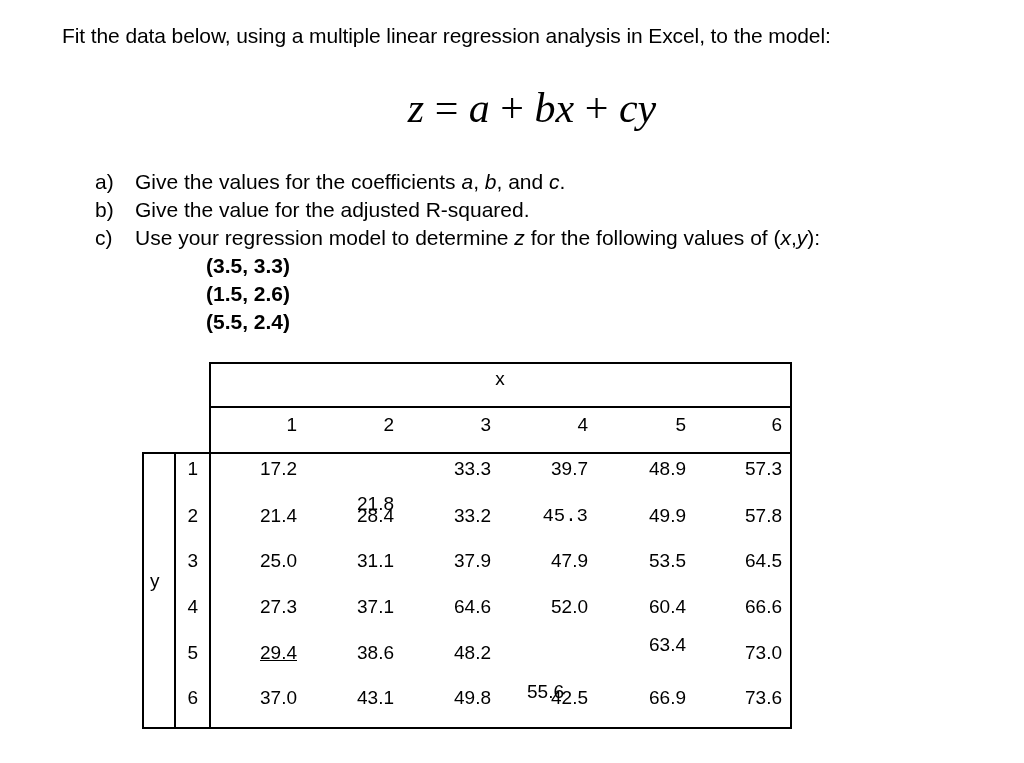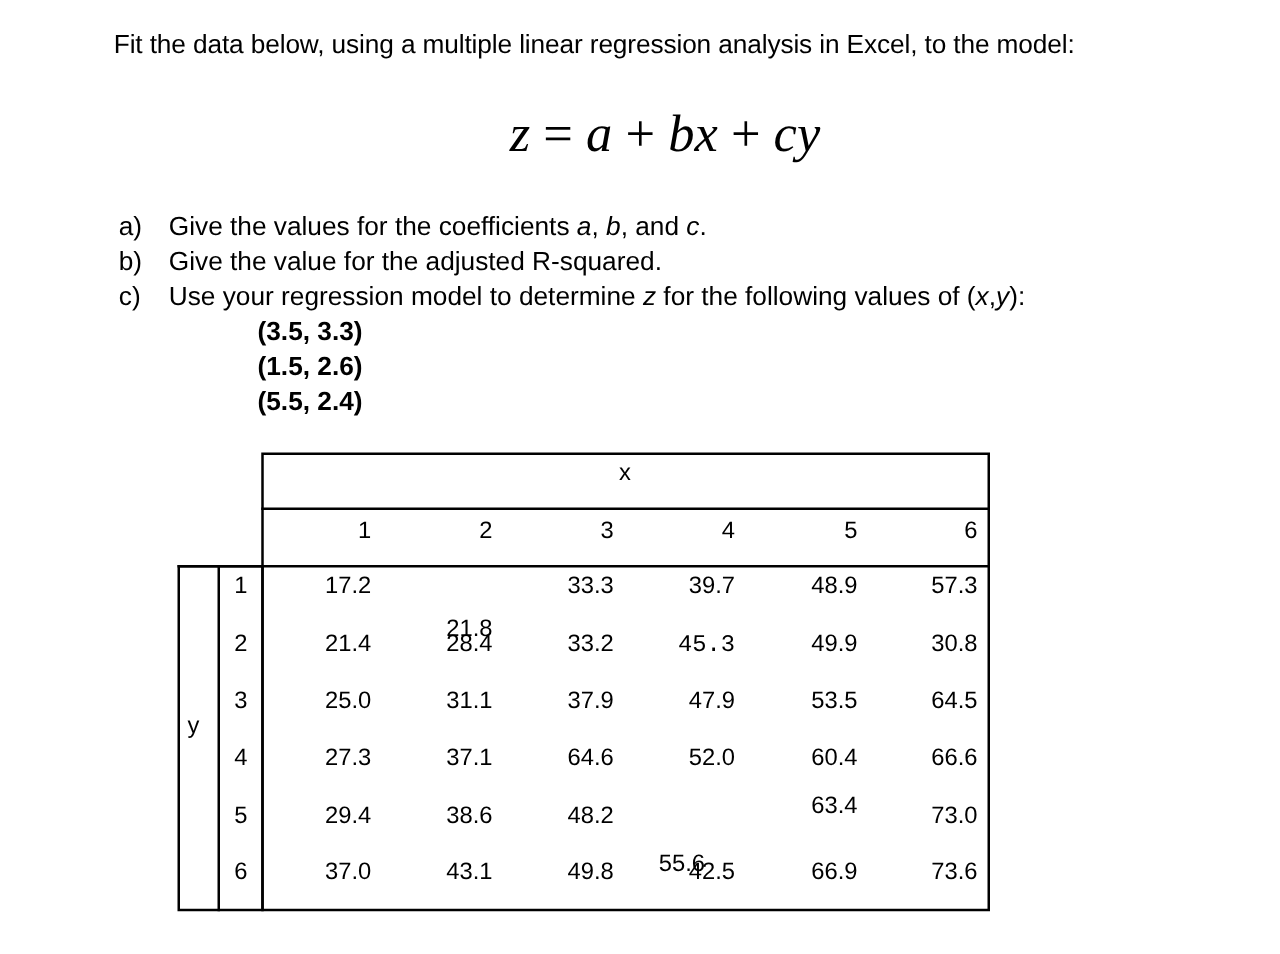--- a/index.html
+++ b/index.html
@@ -1,19 +1,19 @@
 <!DOCTYPE html>
 <html><head>
 <meta charset="utf-8">
 <style>
   html, body { margin: 0; padding: 0; background: #ffffff; }
   body { width: 1024px; height: 763px; position: relative; overflow: hidden;
          font-family: "Liberation Sans", sans-serif; color: #000; }
   .abs { position: absolute; }
-  .intro { left: 62px; top: 24px; font-size: 21px; white-space: nowrap; letter-spacing: -0.1px; margin-left: 29px; }
+  .intro { left: 62px; top: 24px; font-size: 21px; white-space: nowrap; letter-spacing: -0.1px; }
   .equation { left: 0; width: 1064px; top: 84px; text-align: center;
               font-family: "Liberation Serif", serif; font-style: italic; font-size: 42px; white-space: nowrap; }
   .equation .op { font-style: normal; }
   .q { font-size: 21px; white-space: nowrap; }
   .q .lbl { display: inline-block; width: 40px; }
   .pt { font-size: 21px; white-space: nowrap; font-weight: bold; }
   .box { border: 2px solid #000; box-sizing: border-box; }
   .cell { position: absolute; font-size: 19px; text-align: right; width: 60px; }
   .rowlbl { position: absolute; font-size: 19px; width: 34px; text-align: right; }
   .vline { position: absolute; width: 2px; background: #000; }
@@ -79,37 +79,37 @@
   <div class="cell" style="left:431px; top:458px;">33.3</div>
   <div class="cell" style="left:528px; top:458px;">39.7</div>
   <div class="cell" style="left:626px; top:458px;">48.9</div>
   <div class="cell" style="left:722px; top:458px;">57.3</div>
 
   <div class="cell" style="left:237px; top:505px;">21.4</div>
   <div class="cell" style="left:334px; top:505px;">28.4</div>
   <div class="cell" style="left:431px; top:505px;">33.2</div>
   <div class="cell" style="left:528px; top:505px;font-family:Liberation Mono, monospace;">45.3</div>
   <div class="cell" style="left:626px; top:505px;">49.9</div>
-  <div class="cell" style="left:722px; top:505px;">30.8</div>
+  <div class="cell" style="left:722px; top:505px;">57.8</div>
 
   <div class="cell" style="left:237px; top:550px;">25.0</div>
   <div class="cell" style="left:334px; top:550px;">31.1</div>
   <div class="cell" style="left:431px; top:550px;">37.9</div>
   <div class="cell" style="left:528px; top:550px;">47.9</div>
   <div class="cell" style="left:626px; top:550px;">53.5</div>
   <div class="cell" style="left:722px; top:550px;">64.5</div>
 
   <div class="cell" style="left:237px; top:596px;">27.3</div>
   <div class="cell" style="left:334px; top:596px;">37.1</div>
   <div class="cell" style="left:431px; top:596px;">64.6</div>
   <div class="cell" style="left:528px; top:596px;">52.0</div>
   <div class="cell" style="left:626px; top:596px;">60.4</div>
   <div class="cell" style="left:722px; top:596px;">66.6</div>
 
-  <div class="cell" style="left:237px; top:642px;">29.4</div>
+  <div class="cell" style="left:237px; top:642px;text-decoration:underline;">29.4</div>
   <div class="cell" style="left:334px; top:642px;">38.6</div>
   <div class="cell" style="left:431px; top:642px;">48.2</div>
   <div class="cell" style="left:504px; top:642px;margin-top:39px;">55.6</div>
   <div class="cell" style="left:626px; top:634px;">63.4</div>
   <div class="cell" style="left:722px; top:642px;">73.0</div>
 
   <div class="cell" style="left:237px; top:687px;">37.0</div>
   <div class="cell" style="left:334px; top:687px;">43.1</div>
   <div class="cell" style="left:431px; top:687px;">49.8</div>
   <div class="cell" style="left:528px; top:687px;">42.5</div>

